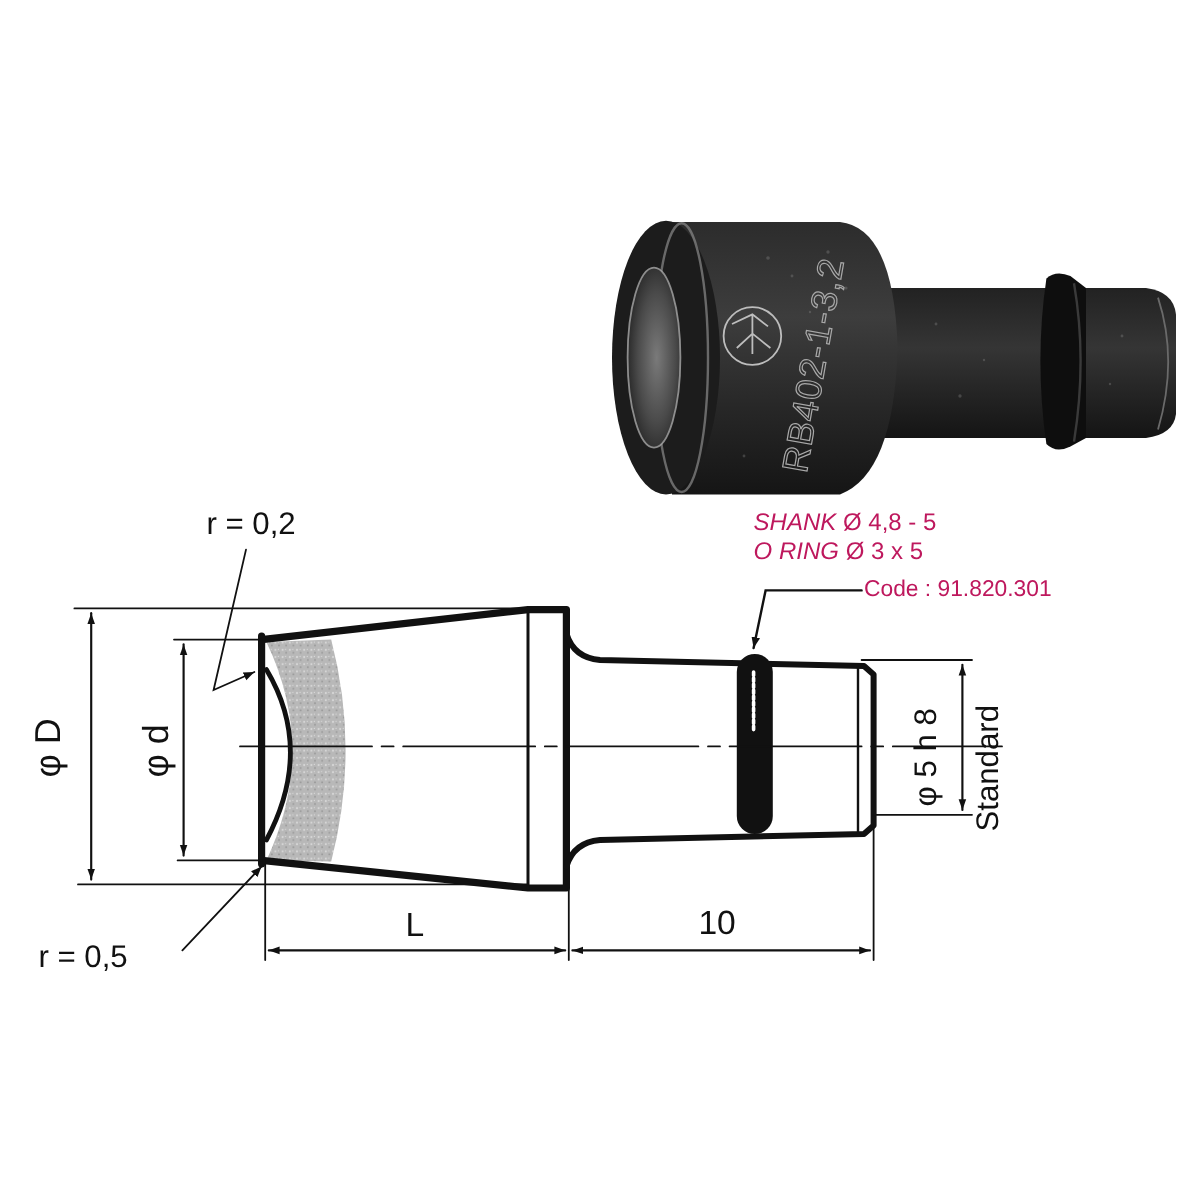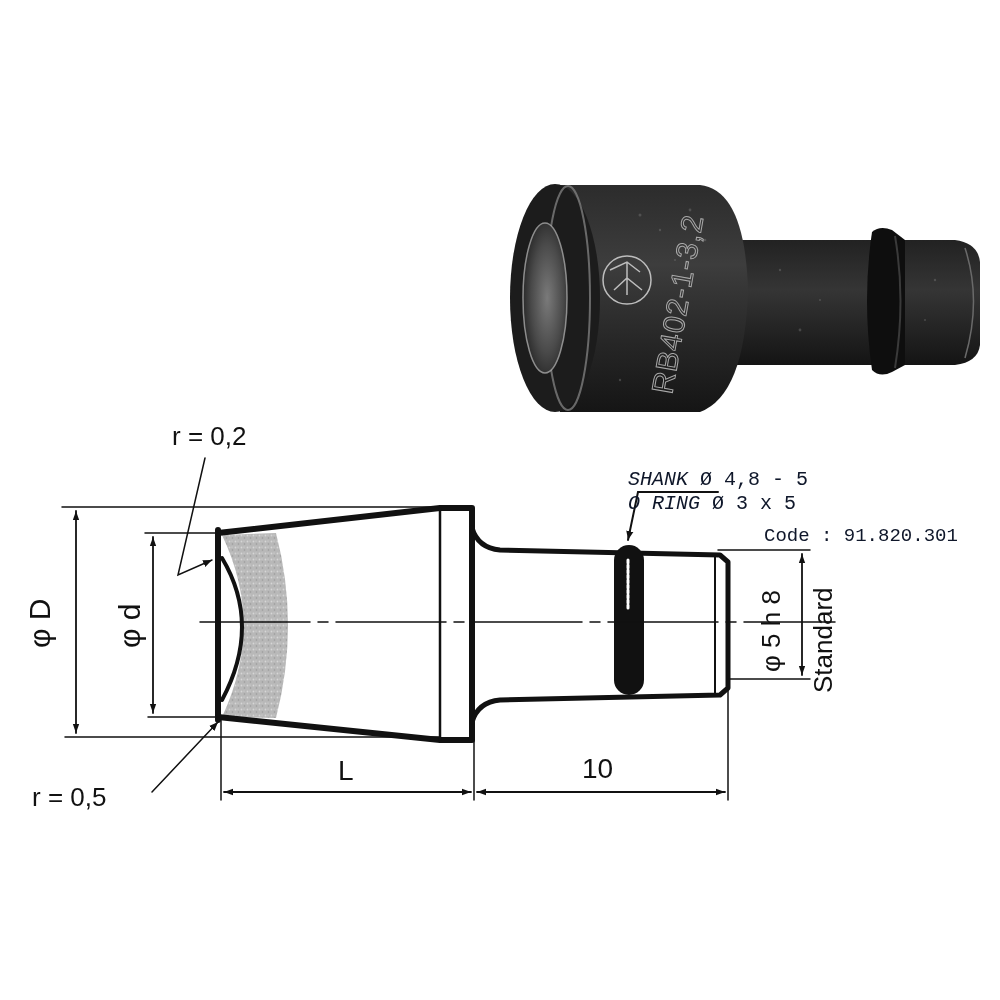--- a/index.html
+++ b/index.html
@@ -1,19 +1,19 @@
 <!DOCTYPE html>
 <html><head>
   <meta charset="utf-8">
   <style>
     html, body { margin: 0; padding: 0; background: #ffffff; }
     body { width: 1000px; height: 1000px; position: relative; overflow: hidden; font-family: "Liberation Sans", sans-serif; }
     #canvas { position: absolute; left: 0; top: 0; width: 1000px; height: 1000px; }
     .lbl { font-family: "Liberation Sans", sans-serif; fill: #111; }
-    .spec { position: absolute; font-family: Liberation Mono, monospace; color: #0f172a; font-size: 20px; line-height: 24px; white-space: nowrap; margin-top: 44px; }
+    .spec { position: absolute; font-family: Liberation Sans, sans-serif; color: #be185d; font-size: 20px; line-height: 24px; white-space: nowrap; }
     .spec i { font-style: italic; }
   </style>
 </head>
 <body>
 
 <svg id="canvas" viewBox="0 0 1000 1000" xmlns="http://www.w3.org/2000/svg">
   <defs>
     <marker id="arr" viewBox="0 0 10 10" refX="10" refY="5" markerWidth="5" markerHeight="5" orient="auto-start-reverse" markerUnits="strokeWidth">
       <path d="M0,1.5 L10,5 L0,8.5 Z" fill="#111"></path>
     </marker>
@@ -145,13 +145,13 @@
 <div class="spec" style="left:628px; top:424px;">
   <div>
     <i>SHANK</i>
     <span>Ø 4,8 - 5</span>
   </div>
   <div>
     <i>O RING</i>
     <span>Ø 3 x 5</span>
   </div>
 </div>
-<div class="spec" style="left:764px; top:480px; font-size:19px;">Code : 91.820.301</div>
+<div class="spec" style="left:720px; top:480px; font-size:19px;">Code : 91.820.301</div>
 
 </body></html>

